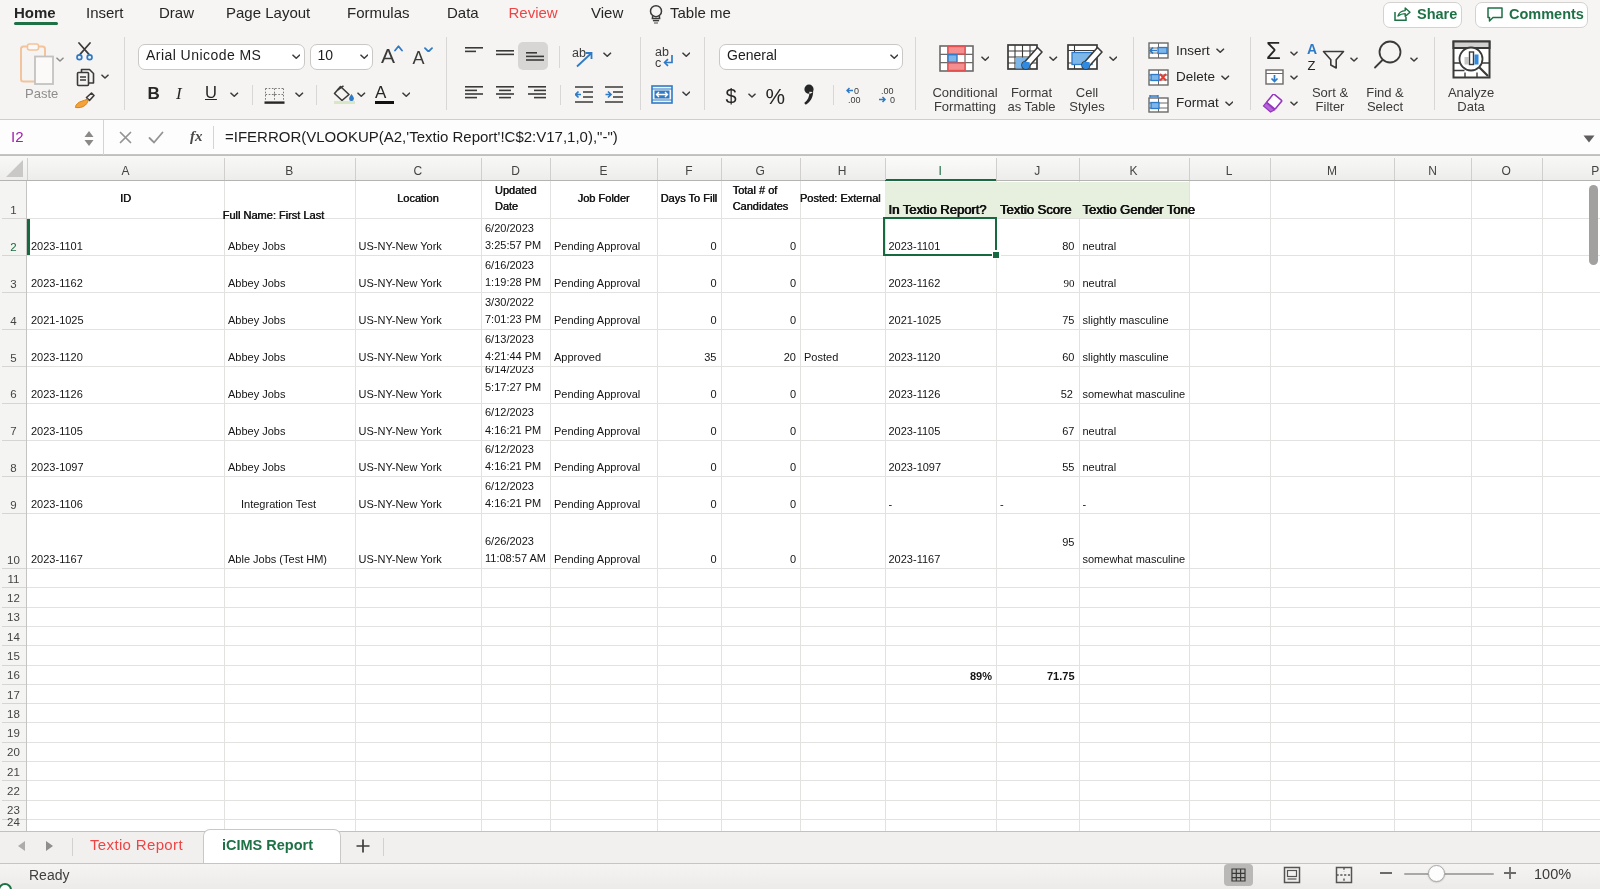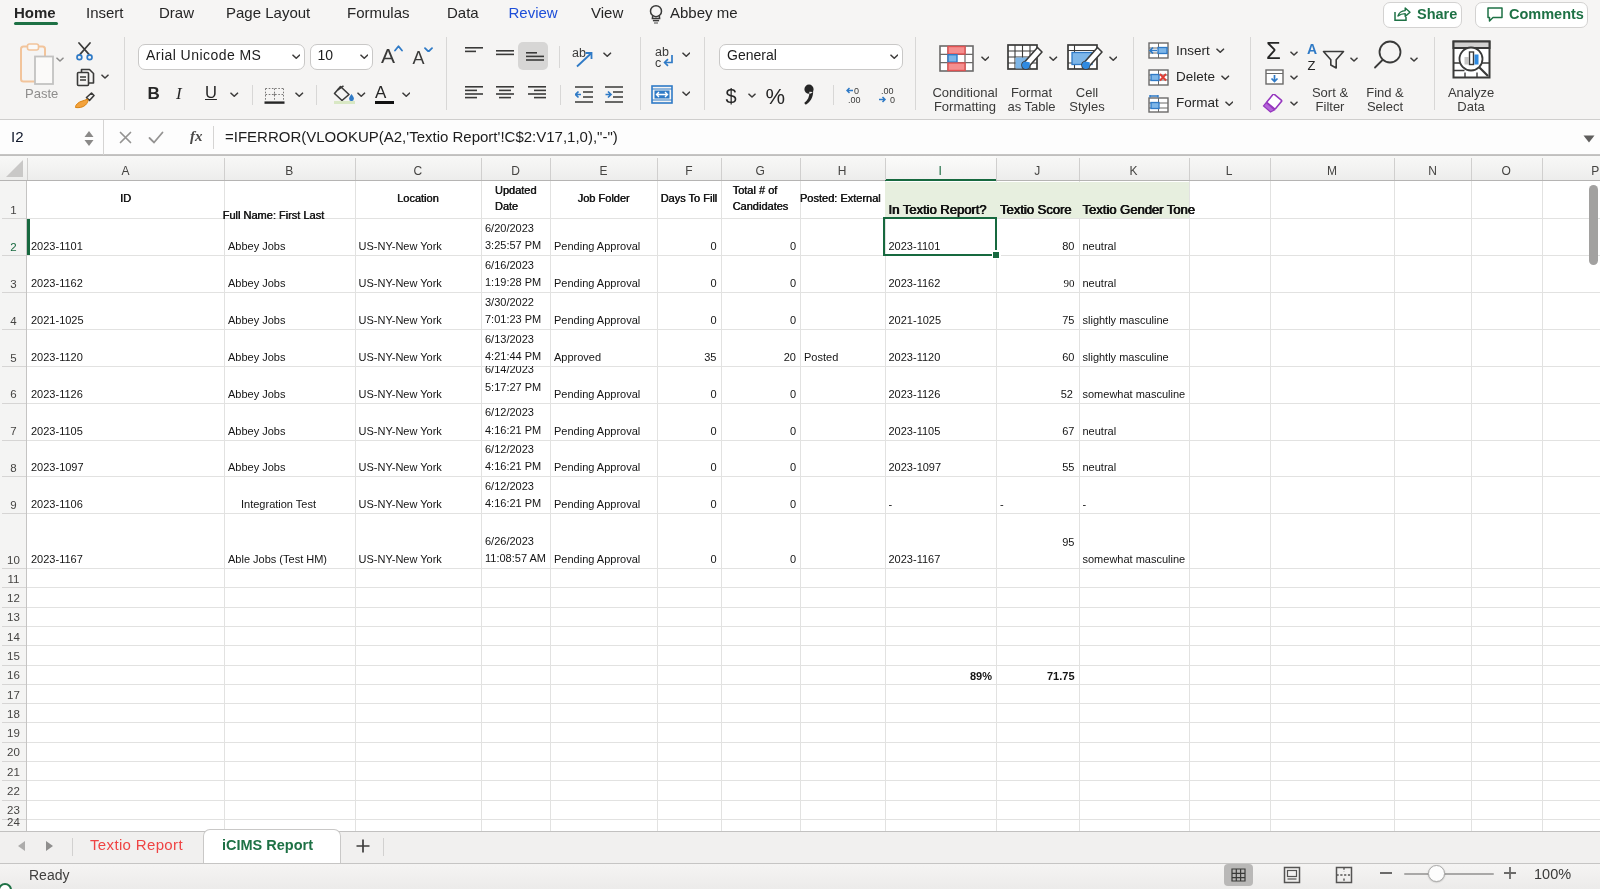--- a/index.html
+++ b/index.html
@@ -19,23 +19,23 @@
 </style></head>
 <body>
 
 <div class="abs" style="left:0;top:0;width:1600px;height:30px;background:#f6f5f4;"></div>
 <div class="abs" style="left:14px;top:4px;font-size:15px;color:#262626;font-weight:bold;">Home</div>
 <div class="abs" style="left:86px;top:4px;font-size:15px;color:#262626;">Insert</div>
 <div class="abs" style="left:159px;top:4px;font-size:15px;color:#262626;">Draw</div>
 <div class="abs" style="left:226px;top:4px;font-size:15px;color:#262626;">Page Layout</div>
 <div class="abs" style="left:347px;top:4px;font-size:15px;color:#262626;">Formulas</div>
 <div class="abs" style="left:447px;top:4px;font-size:15px;color:#262626;">Data</div>
-<div class="abs" style="left:508.5px;top:4px;font-size:15px;color:#1d4ed8;">Review</div>
+<div class="abs" style="left:508.5px;top:4px;font-size:15px;color:#ef4444;">Review</div>
 <div class="abs" style="left:591px;top:4px;font-size:15px;color:#262626;">View</div>
-<div class="abs" style="left:670px;top:4px;font-size:15px;color:#262626;">Abbey me</div>
+<div class="abs" style="left:670px;top:4px;font-size:15px;color:#262626;">Table me</div>
 <div class="abs" style="left:14px;top:22px;width:44px;height:3px;background:#1e7145;border-radius:2px;"></div>
 <svg class="abs" style="left:646px;top:3.5px" width="20" height="22" viewBox="0 0 20 22">
 <circle cx="10" cy="7.2" r="5.5" fill="none" stroke="#3a3a39" stroke-width="1.5"></circle>
 <path d="M6.7 11.6 L6.4 14.4 h7.2 L13.3 11.6" fill="none" stroke="#3a3a39" stroke-width="1.5"></path>
 <path d="M6.9 16.6 h6.2" stroke="#3a3a39" stroke-width="1.5"></path>
 <path d="M8 19 h4" stroke="#8a8988" stroke-width="1.6"></path>
 </svg>
 <div class="abs" style="left:1383px;top:1.5px;width:79px;height:26px;background:#fff;border:1px solid #d3d2d1;border-radius:7px;"></div>
 <svg class="abs" style="left:1393px;top:6px" width="19" height="17" viewBox="0 0 19 17">
 <path d="M2 6 v8.2 h11 V11" fill="none" stroke="#1e7145" stroke-width="1.5"></path>
@@ -326,21 +326,21 @@
 <rect x="1.5" y="1.5" width="36" height="6.5" fill="#d2d1d0" stroke="#3a3a39" stroke-width="2"></rect>
 <path d="M1.5 23 h7 M1.5 30.5 h11 M30 23 h7.5 M13 37.5 v-5 M25 37.5 v-5" stroke="#3a3a39" stroke-width="1.4"></path>
 <circle cx="19" cy="19" r="11.5" fill="#fff" stroke="#3a3a39" stroke-width="1.8"></circle>
 <path d="M27.5 27.5 L36 36" stroke="#3a3a39" stroke-width="2.2"></path>
 <rect x="12.5" y="17" width="4" height="7.5" fill="#c8c7c6"></rect>
 <rect x="17.5" y="12" width="4" height="12.5" fill="#fff" stroke="#3a3a39" stroke-width="1.4"></rect>
 <rect x="22.5" y="14.5" width="4" height="10" fill="#2f8ae0"></rect>
 </svg>
 <div class="abs lab" style="left:1431px;top:86px;width:80px;">Analyze<br>Data</div>
 <div class="abs" style="left:0;top:120px;width:1600px;height:35px;background:#fdfdfd;border-bottom:1px solid #c6c5c4;"></div>
-<div class="abs" style="left:11px;top:128px;font-size:15px;color:#0f172a;">I2</div>
+<div class="abs" style="left:11px;top:128px;font-size:15px;color:#a21caf;">I2</div>
 <svg class="abs" style="left:83px;top:130px" width="12" height="17" viewBox="0 0 12 17">
 <path d="M6 1 L10.5 7 H1.5 Z" fill="#8a8988"></path>
 <path d="M6 16 L1.5 10 H10.5 Z" fill="#8a8988"></path>
 </svg>
 <div class="abs vline" style="left:103px;top:120px;height:35px;background:#d5d4d3;"></div>
 <svg class="abs" style="left:119px;top:131px" width="13" height="13" viewBox="0 0 13 13">
 <path d="M1.5 1.5 L11.5 11.5 M11.5 1.5 L1.5 11.5" stroke="#949392" stroke-width="1.7" stroke-linecap="round"></path>
 </svg>
 <svg class="abs" style="left:148px;top:131px" width="16" height="13" viewBox="0 0 16 13">
 <path d="M1.5 7 L6 11.5 L14.5 1.5" fill="none" stroke="#949392" stroke-width="1.8" stroke-linecap="round"></path>

